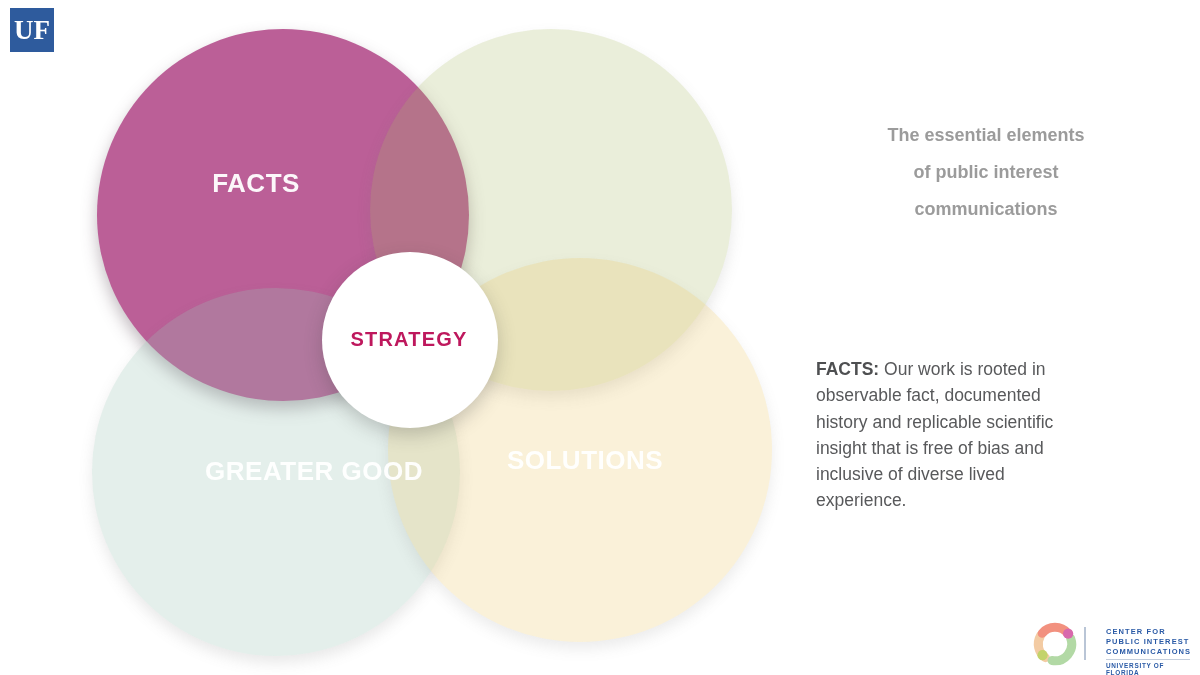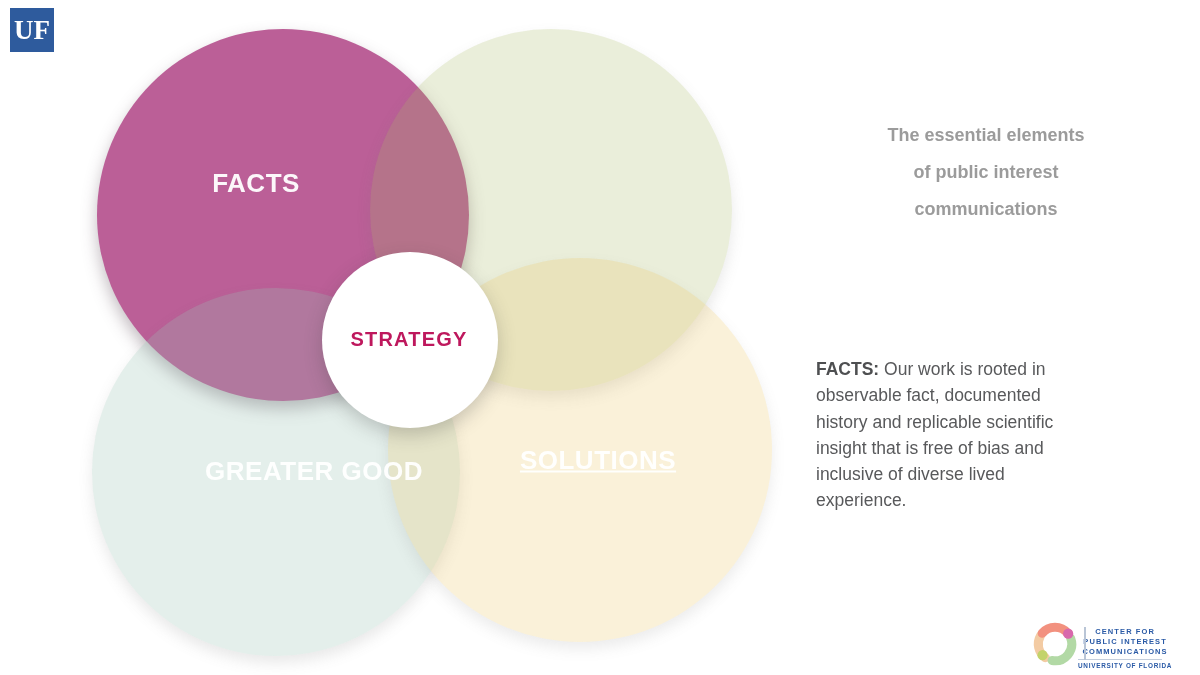--- a/index.html
+++ b/index.html
@@ -43,42 +43,42 @@
   }
   
   .vlabel{
     position:absolute;transform:translate(-50%,-50%);
     font-weight:bold;font-size:26px;letter-spacing:0.5px;
     color:rgba(255,255,255,0.95);white-space:nowrap;
   }
   .l-facts{left:256px;top:183px;}
   .l-resonance{left:546px;top:173px;}
   .l-greater-good{left:266px;top:471px;margin-left:48px;}
-  .l-solutions{left:598px;top:460px;text-decoration:underline;}
+  .l-solutions{left:585px;top:460px;}
   .l-strategy{
     left:409px;top:339px;font-size:20px;letter-spacing:1.2px;color:#be185d;
   }
   
   .headline{
     position:absolute;left:790px;top:117px;width:392px;
     text-align:center;font-weight:bold;font-size:18px;line-height:37px;
     color:#9B9B9B;white-space:pre-line;
   }
   .body-text{
     position:absolute;left:812px;top:352px;width:310px;margin:4px;
     font-size:17.5px;line-height:26.3px;color:#58595B;white-space:pre-line;
   }
   .body-text strong{color:#4E4F51;}
   
   .cpic{position:absolute;left:1032px;top:621px;display:flex;}
   .cpic-ring{width:46px;height:46px;}
   .cpic-divider{
     position:absolute;left:52px;top:6px;width:1.5px;height:33px;background:#B9C5D6;
   }
-  .cpic-text{padding-top:6px;text-align:center;}
+  .cpic-text{margin-left:28px;padding-top:6px;}
   .cpic-line{
     font-size:7.5px;font-weight:bold;letter-spacing:1.1px;line-height:10px;
     color:#2A5AA6;white-space:pre-line;
   }
   .cpic-rule{width:84px;height:1px;background:#C4CEDC;margin-top:2px;}
   .cpic-sub{
     margin-top:2px;font-size:6.4px;font-weight:bold;letter-spacing:0.72px;
     color:#2A5AA6;
   }
 </style>

